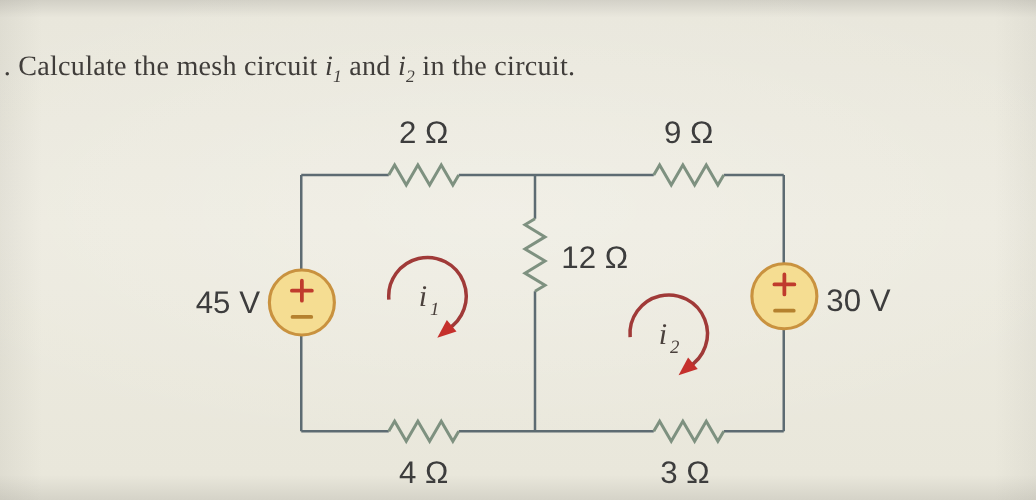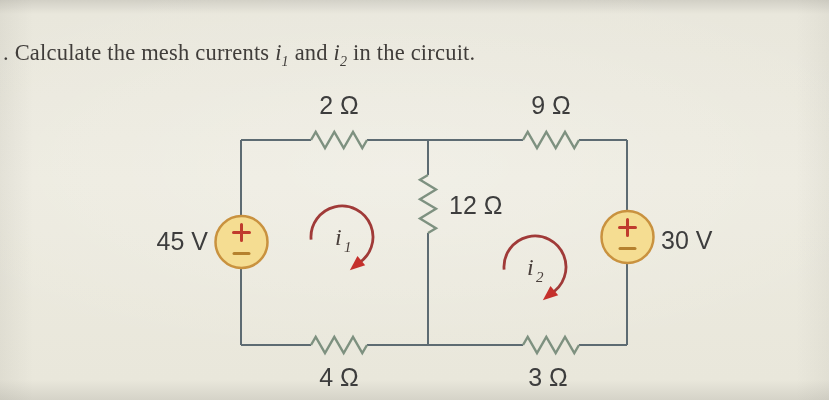--- a/index.html
+++ b/index.html
@@ -24,21 +24,21 @@
   .title sub{font-size:14px;line-height:0;}
   svg{position:absolute;left:0;top:0;}
   text{font-family:"Liberation Sans", sans-serif;}
   .serif-it{font-family:"Liberation Serif", serif;font-style:italic;}
 </style>
 </head>
 <body>
 
 <div class="vignette"></div>
 
-<div class="title"><span>. Calculate the mesh currents </span><i>i</i><sub><i>1</i></sub><span> and </span><i>i</i><sub><i>2</i></sub><span> in the circuit.</span></div>
+<div class="title"><span>. Calculate the mesh circuit </span><i>i</i><sub><i>1</i></sub><span> and </span><i>i</i><sub><i>2</i></sub><span> in the circuit.</span></div>
 
 <svg width="829" height="400" viewBox="0 0 829 400">
 
   <g fill="none" stroke-width="2" stroke="#5d6b72">
     <path d="M241 140 H311 M367 140 H523 M579 140 H627"></path>
     <path d="M241 345 H311 M367 345 H523 M579 345 H627"></path>
     <path d="M241 140 V216 M241 268 V345"></path>
     <path d="M627 140 V211 M627 263 V345"></path>
     <path d="M428 140 V175 M428 233 V345"></path>
   </g>

